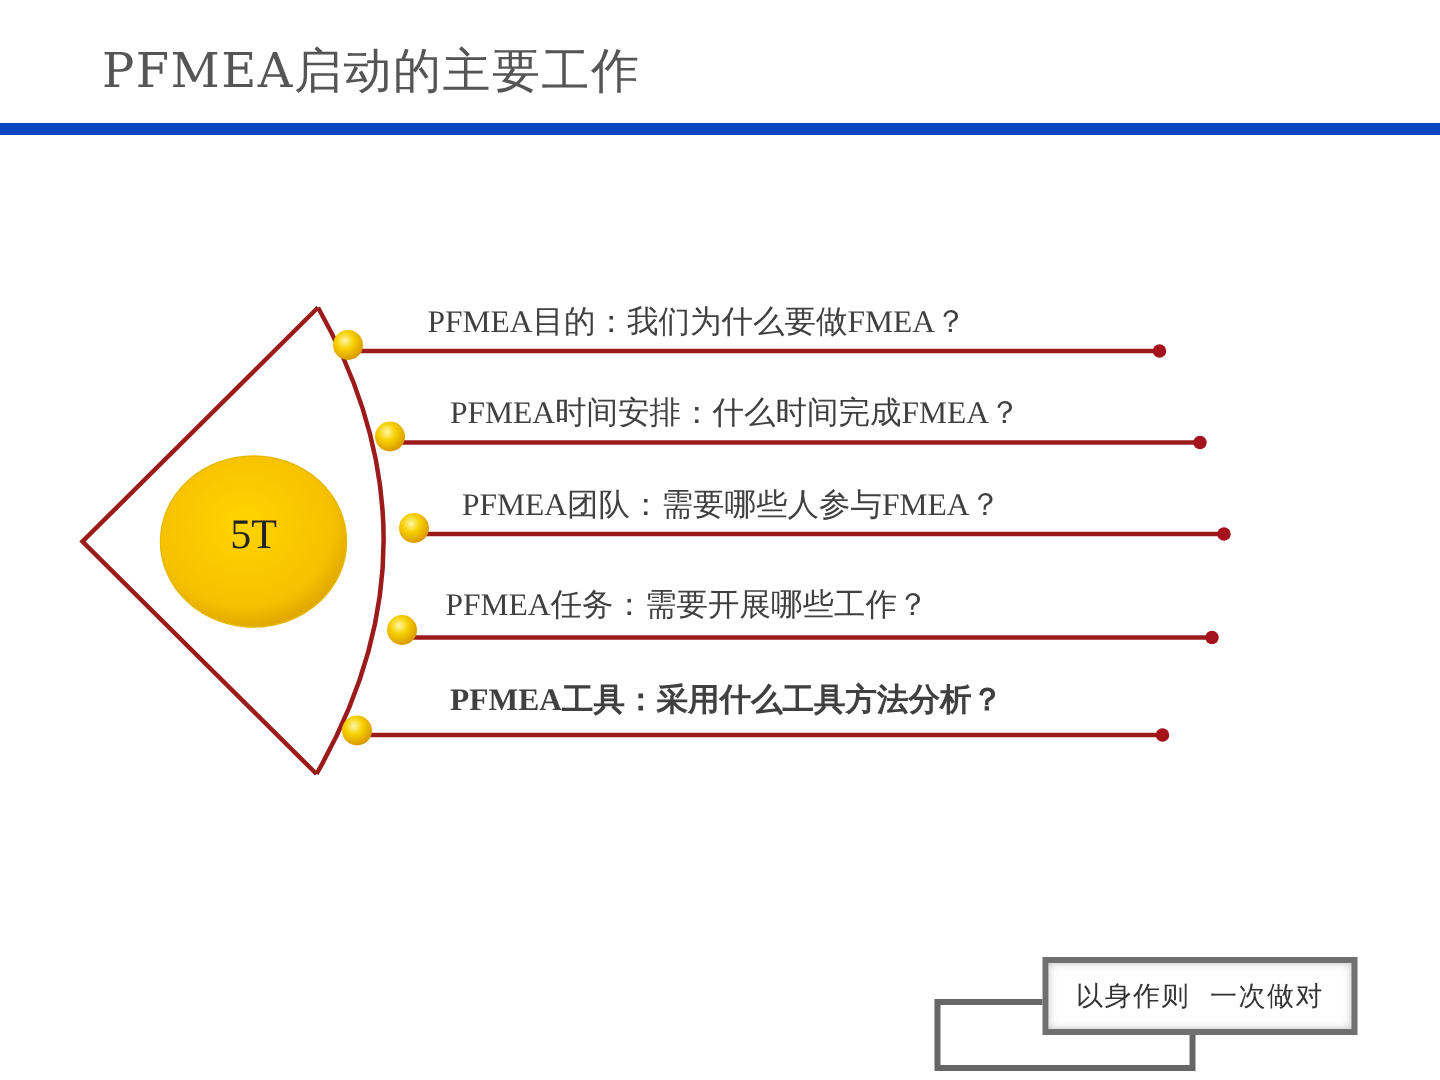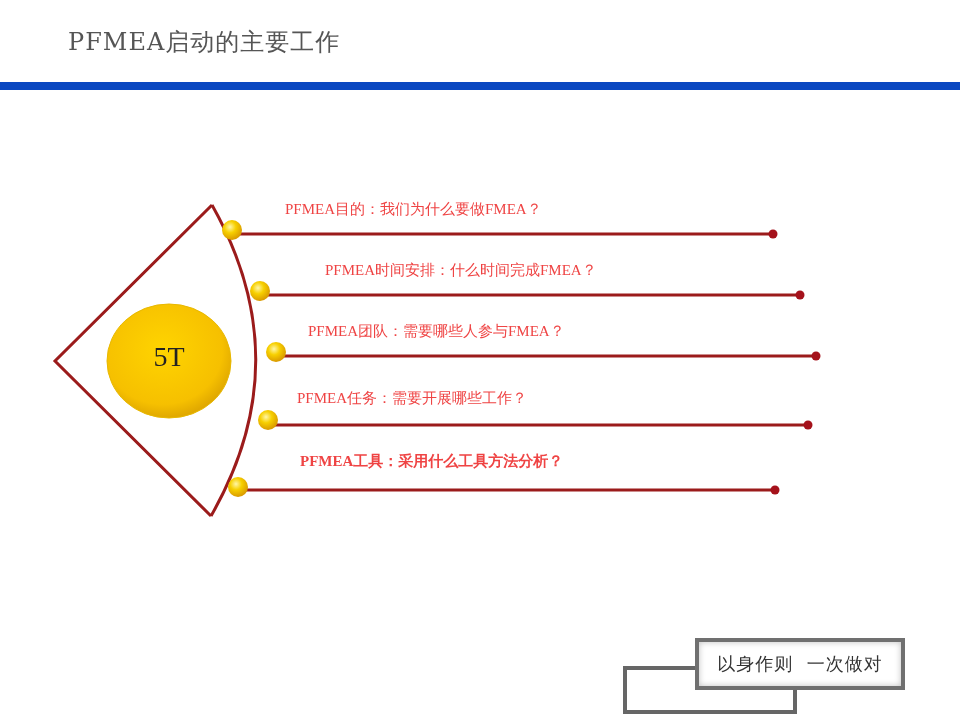--- a/index.html
+++ b/index.html
@@ -1,22 +1,22 @@
 <!DOCTYPE html>
 <html><head>
 <meta charset="utf-8">
 <style>
   html, body { margin:0; padding:0; }
   body { width:960px; height:720px; background:#ffffff; position:relative; overflow:hidden;
          font-family:"DejaVu Serif", "Liberation Serif", serif; }
-  .title { position:absolute; left:68px; top:26px; font-size:24px; color:#555555;
+  .title { position:absolute; left:68px; top:26px; font-size:32px; color:#555555;
            letter-spacing:1px; white-space:nowrap; font-family:"DejaVu Serif","Liberation Serif",serif; }
   .title-bar { position:absolute; left:0; top:82px; width:960px; height:8px; background:#0a47c1; }
   svg.diagram { position:absolute; left:0; top:0; }
-  .item-label { position:absolute; font-size:15px; color:#ef4444; white-space:nowrap;
+  .item-label { position:absolute; font-size:21px; color:#404040; white-space:nowrap;
                 font-family:"Liberation Serif","DejaVu Serif",serif; }
   .center-label { position:absolute; left:120px; top:341px; width:98px; text-align:center;
                   font-size:28px; color:#222222; font-family:Liberation Serif, serif; }
   .motto-back { position:absolute; left:623px; top:666px; width:166px; height:40px;
                 border:4px solid #666666; background:#ffffff; }
   .motto-front { position:absolute; left:695px; top:638px; width:202px; height:44px;
                  border:4px solid #707070; background:#ffffff; box-shadow:inset 0 0 6px rgba(0,0,0,0.25);
                  display:flex; align-items:center; justify-content:center;text-align:right; }
   .motto-text { font-size:18px; color:#333333; letter-spacing:1px; white-space:pre;
                 font-family:"DejaVu Sans","Liberation Sans",sans-serif; }
@@ -65,21 +65,21 @@
     <circle cx="260" cy="291" r="10"></circle>
     <circle cx="276" cy="352" r="10"></circle>
     <circle cx="268" cy="420" r="10"></circle>
     <circle cx="238" cy="487" r="10"></circle>
   </g>
 </svg>
 
 <div class="center-label">5T</div>
 
 <div class="item-label" style="left:285px; top:200px;">PFMEA目的：我们为什么要做FMEA？</div>
-<div class="item-label" style="left:300px; top:261px;margin-left:25px;">PFMEA时间安排：什么时间完成FMEA？</div>
+<div class="item-label" style="left:300px; top:261px;">PFMEA时间安排：什么时间完成FMEA？</div>
 <div class="item-label" style="left:308px; top:322px;">PFMEA团队：需要哪些人参与FMEA？</div>
 <div class="item-label" style="left:297px; top:389px;">PFMEA任务：需要开展哪些工作？</div>
 <div class="item-label" style="left:300px; top:452px;font-weight:bold;">PFMEA工具：采用什么工具方法分析？</div>
 
 <div class="motto-back"></div>
 <div class="motto-front">
   <span class="motto-text">以身作则  一次做对</span>
 </div>
 
 </body></html>

